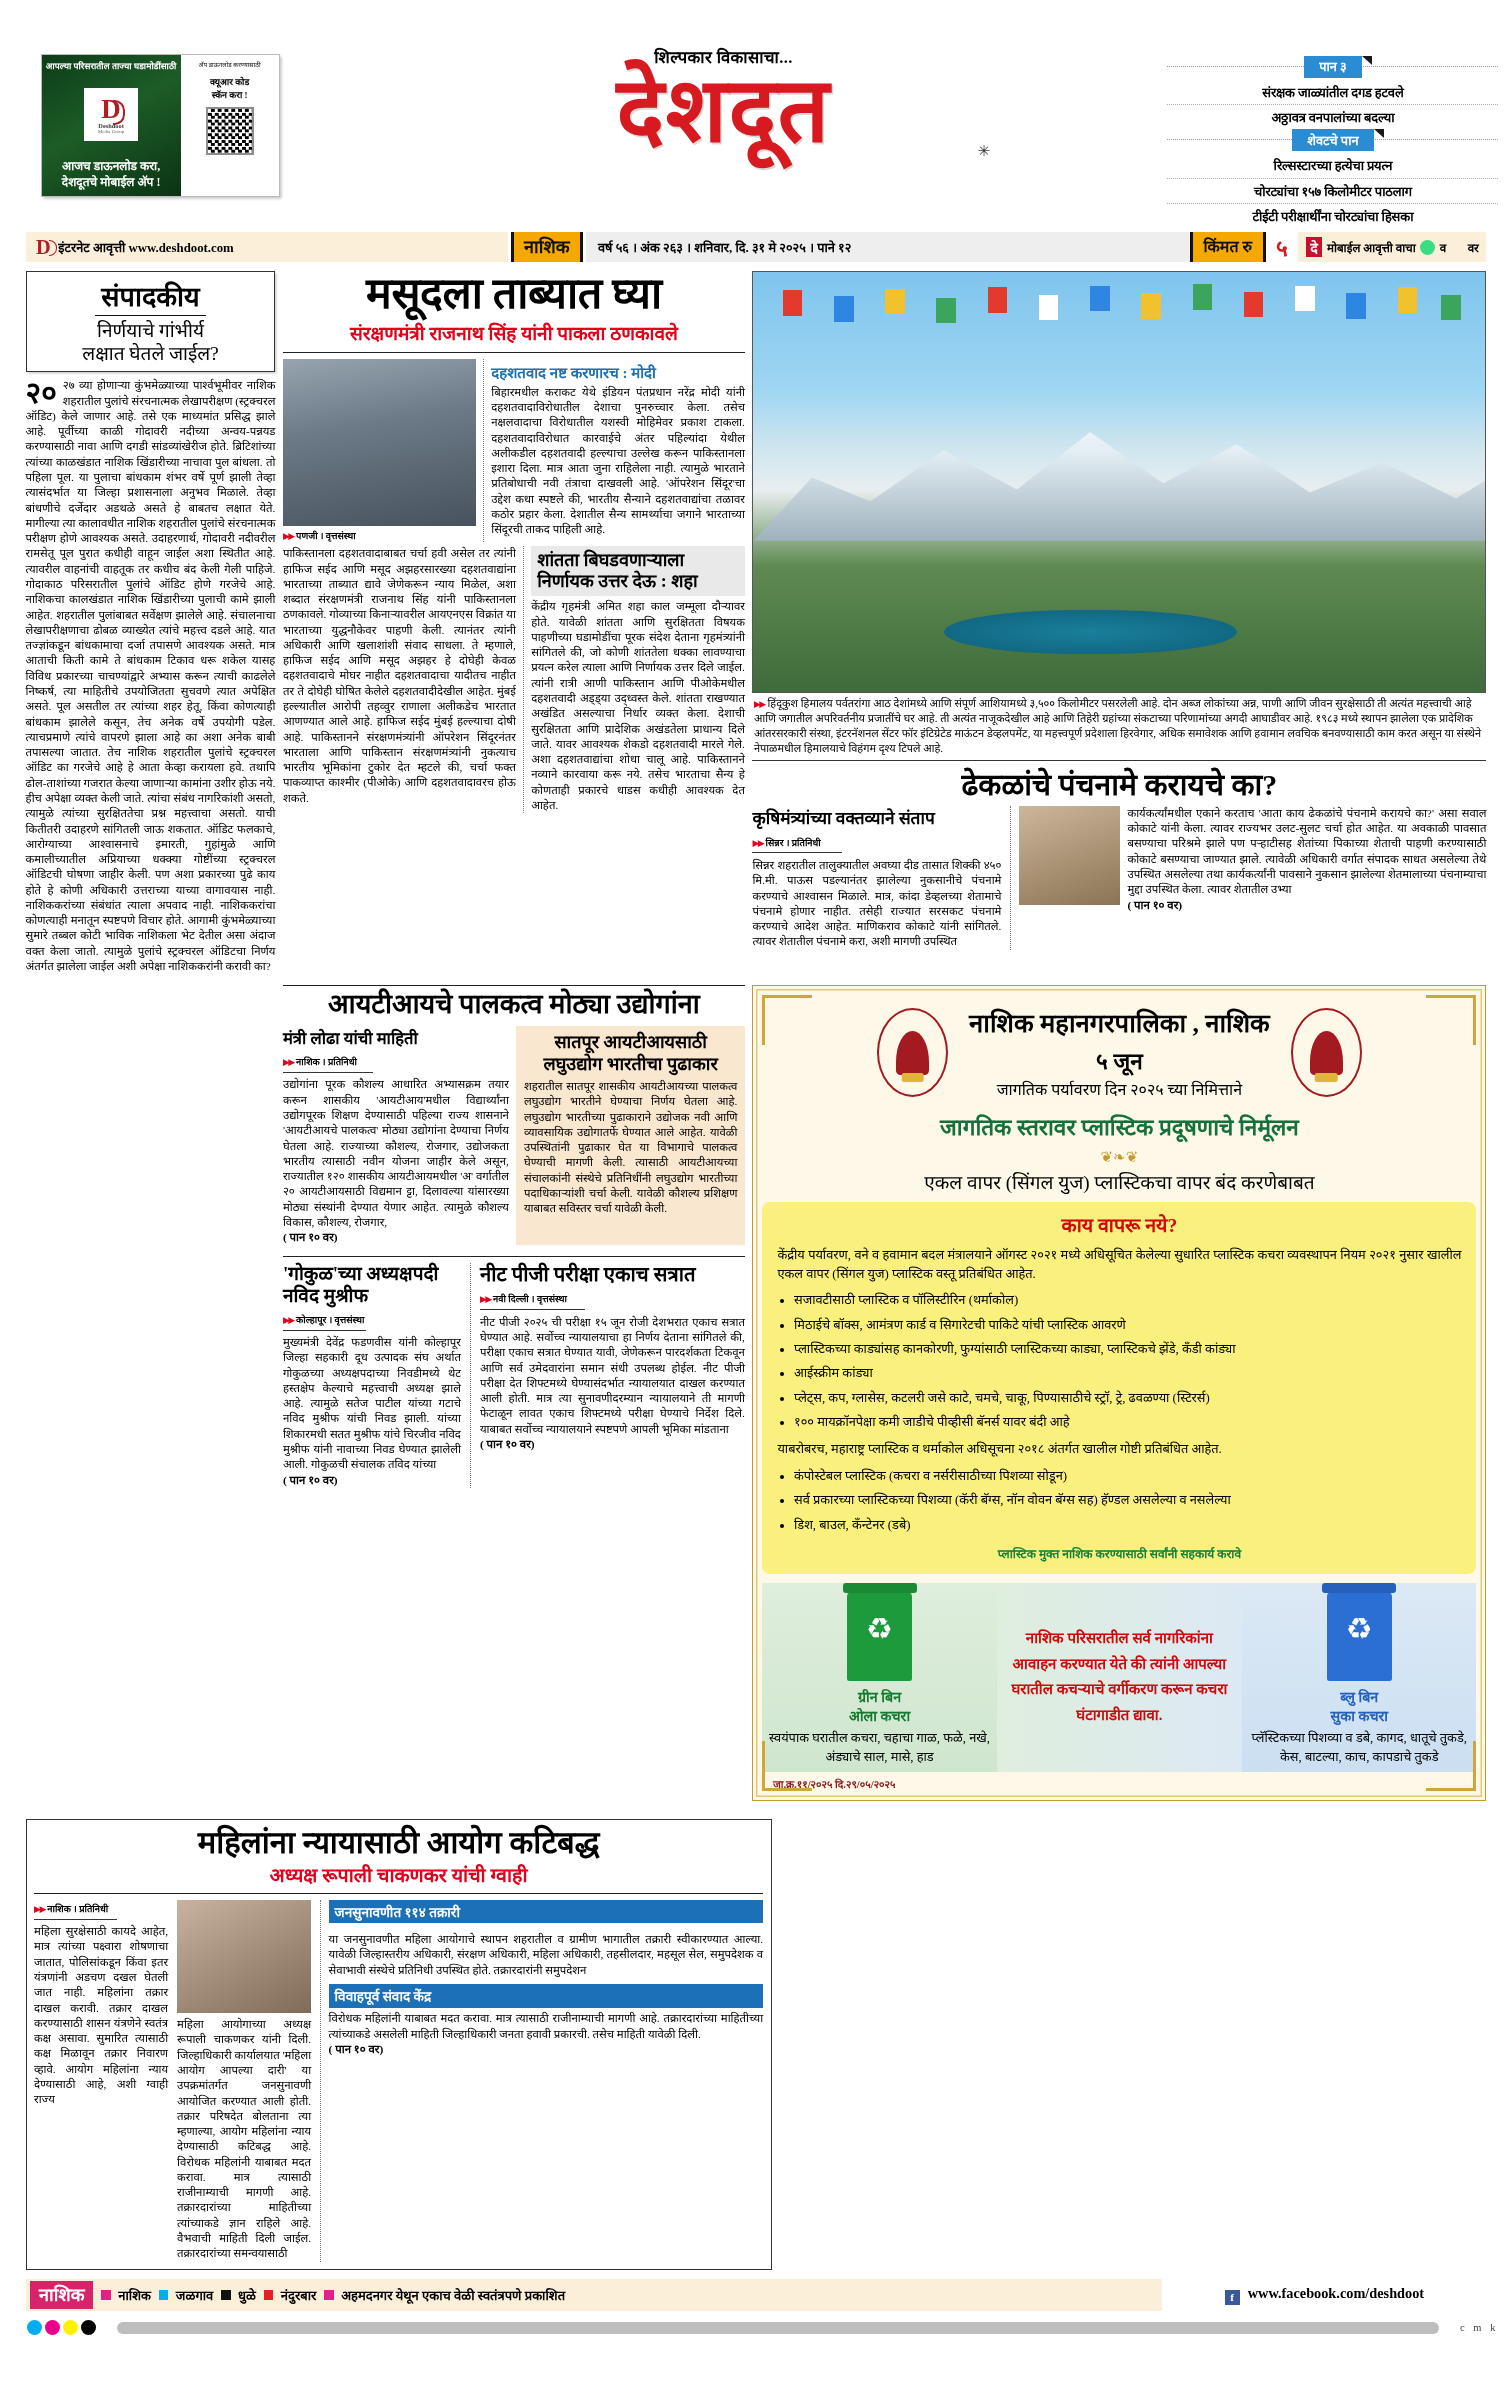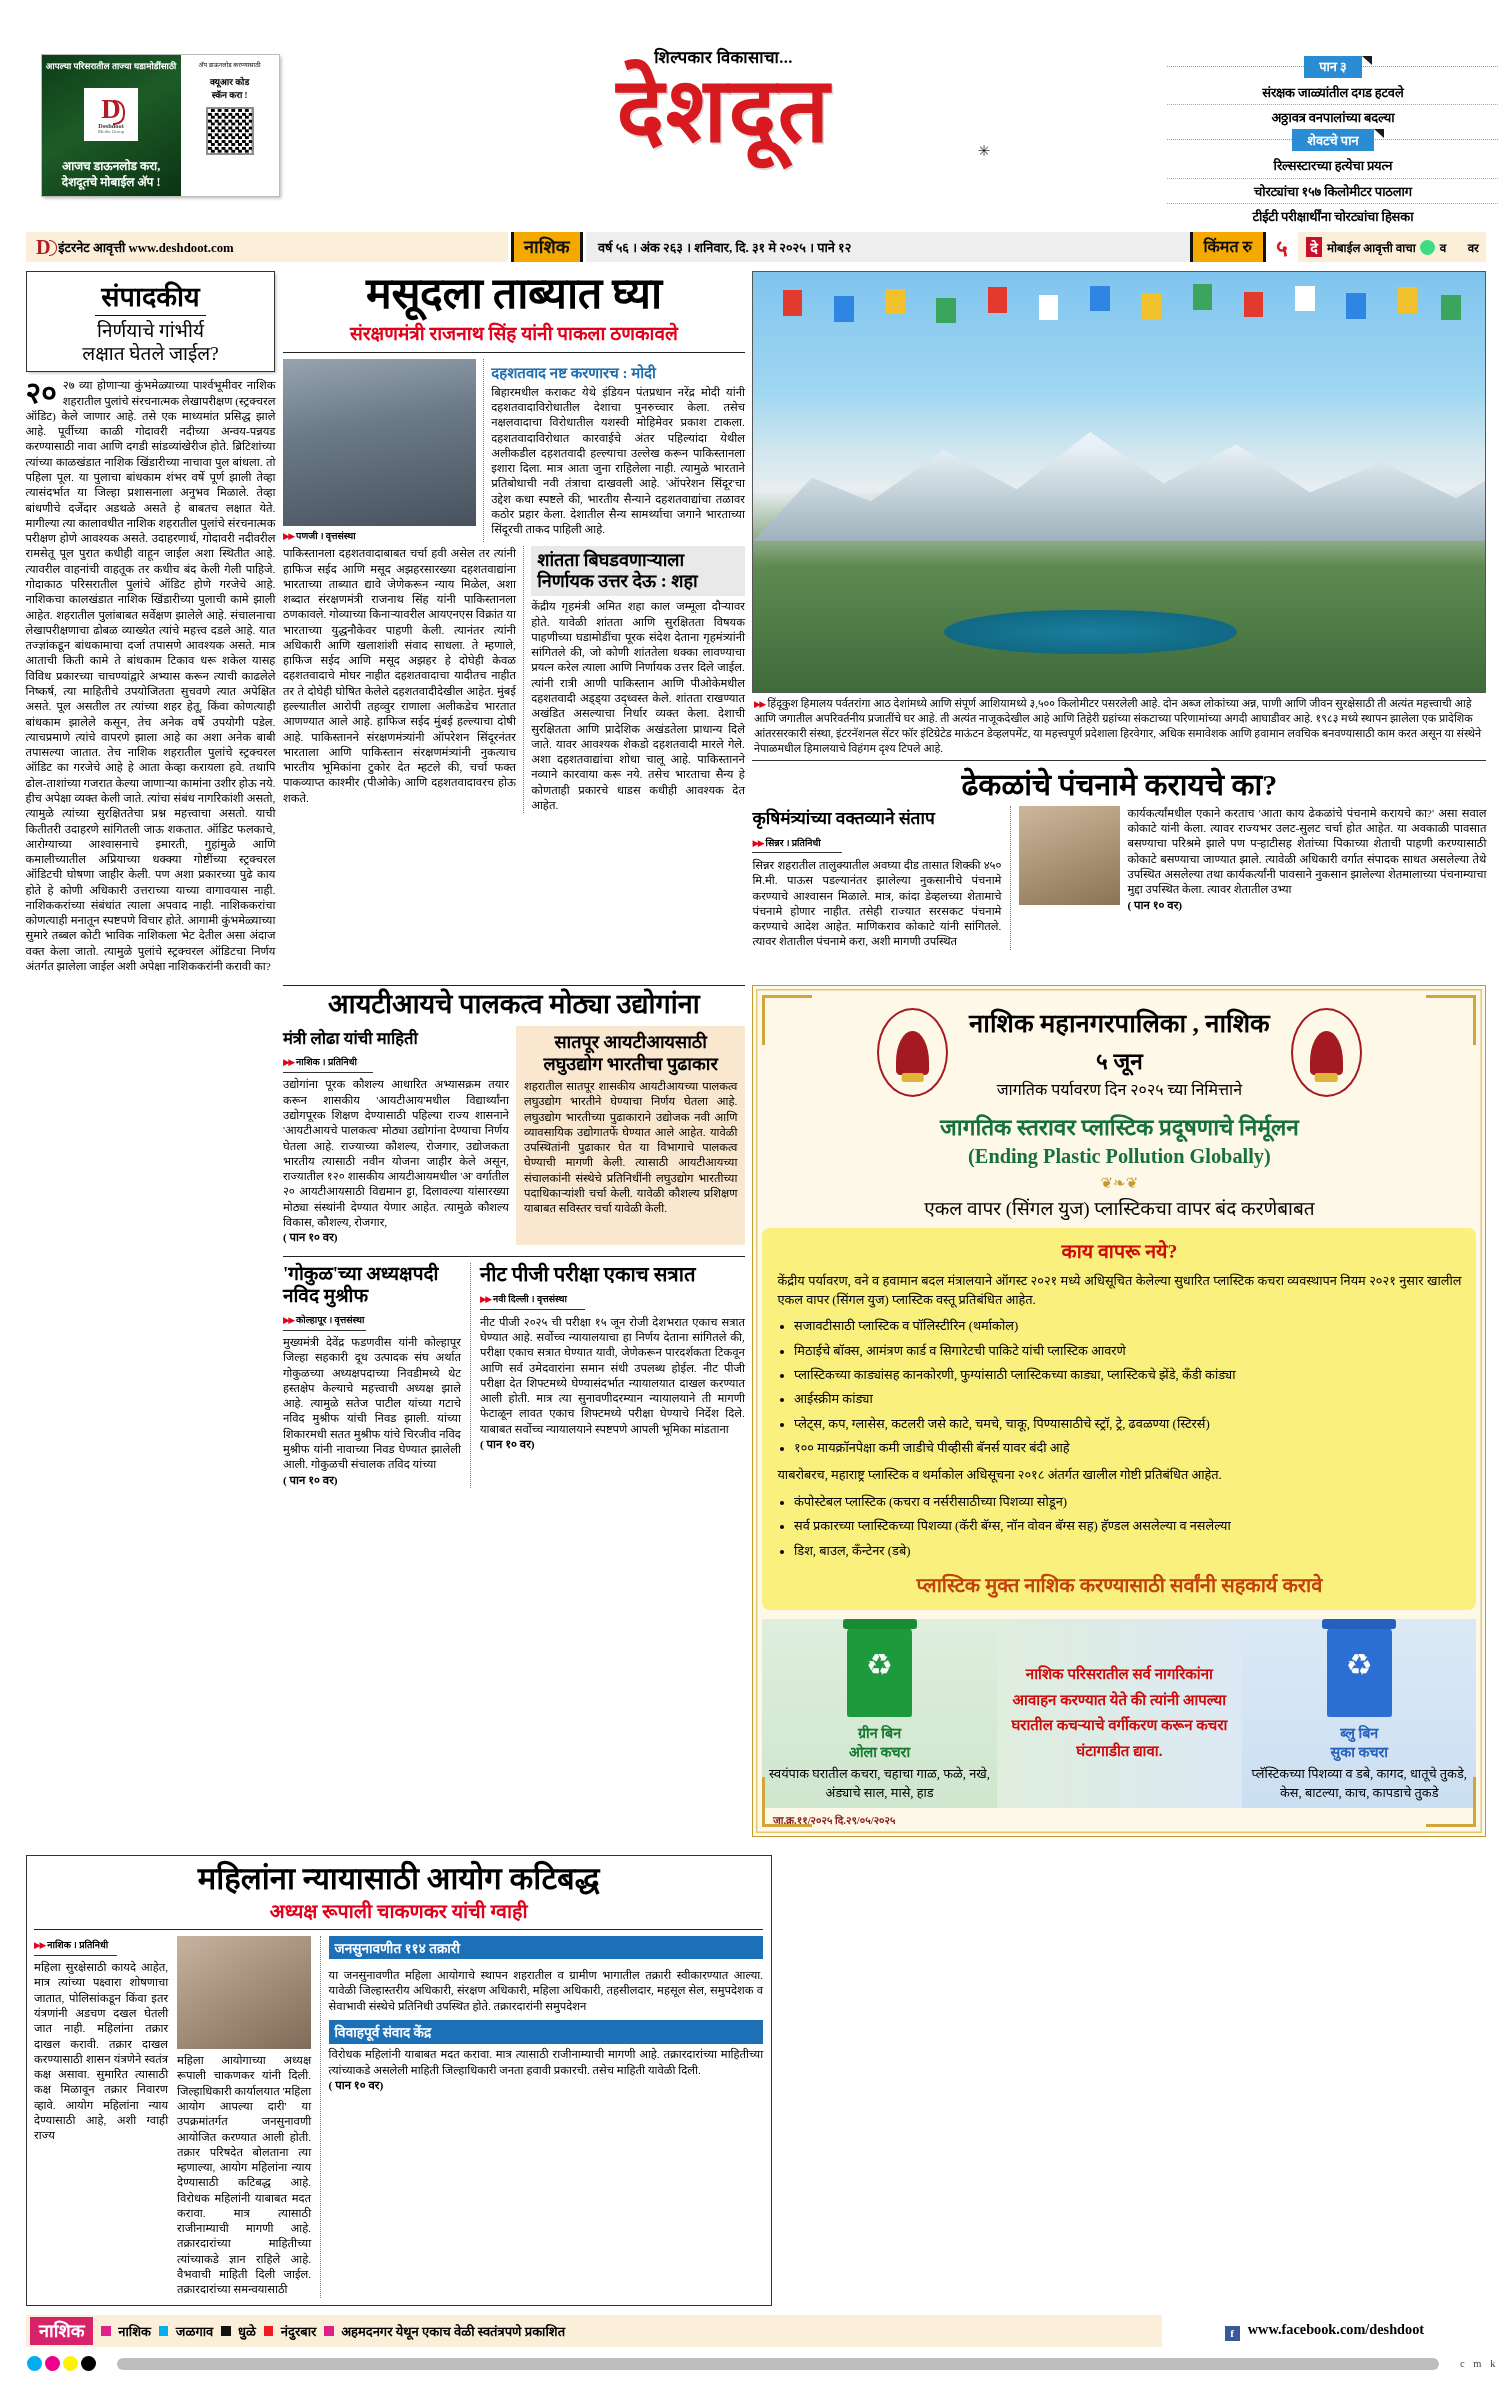--- a/index.html
+++ b/index.html
@@ -143,21 +143,21 @@
   .ad-green { color:#16703b; font-weight:700; text-align:center; font-size:22.6px; margin-top:10.5px;}
   .ad-green-en { color:#16703b; font-weight:700; text-align:center; font-size:20.3px; margin-top:3px;
       font-family:"Liberation Serif", serif;}
   .ad-orn { text-align:center; color:#c49a2e; font-size:15px; margin:6px 0 3px;}
   .ad-t4 { font-size:19px; text-align:center; font-weight:400; margin-bottom:7.5px;}
   .ylw { background:#f9f07e; border-radius:8px; padding:9px 15px 12px; }
   .ylw h4 { color:#cf0a0a; font-size:19.6px; text-align:center; margin:0 0 7.5px; font-weight:700;}
   .ylw p { font-size:12.8px; line-height:1.5; margin:0 0 7.5px; text-align:justify;}
   .ylw ul { margin:0; padding-left:16.6px; }
   .ylw li { font-size:12.8px; line-height:1.55; margin-bottom:4.5px;}
-  .ylw .closing { color:#c2410c; font-weight:700; text-align:center; font-size:20px; margin-top:9px;}
+  .ylw .closing { color:#15803d; font-weight:700; text-align:center; font-size:12px; margin-top:9px;}
   .bins { display:flex; margin-top:9px; }
   .bin-col { flex:1; text-align:center; padding:9px 6px 4.5px;}
   .bin-col.g { background:linear-gradient(#dfeedd,#cfe6ce);}
   .bin-col.b { background:linear-gradient(#dce9f5,#cbdff2);}
   .bin-mid { flex:1.05; display:flex; align-items:center; justify-content:center;
        background:linear-gradient(90deg,#dfeedd,#dce9f5); padding:6px;}
   .bin-mid p { color:#cf0a0a; font-weight:700; font-size:15px; line-height:1.7; text-align:center; margin:0;}
   .binimg { width:65px; height:89px; margin:0 auto 6px; border-radius:4.5px 4.5px 2.3px 2.3px; position:relative;}
   .binimg.g { background:#1d9a3c; }
   .binimg.b { background:#2b6fd4; }
@@ -427,21 +427,20 @@
             <div class="ad-t1">नाशिक महानगरपालिका , नाशिक</div>
             <div class="ad-t2">५ जून</div>
             <div class="ad-t3">जागतिक पर्यावरण दिन २०२५ च्या निमित्ताने</div>
           </div>
           <div class="nmc-seal">
               <span class="bell"></span>
             </div>
         </div>
 
         <div class="ad-green">जागतिक स्तरावर प्लास्टिक प्रदूषणाचे निर्मूलन</div>
-        <div class="ad-green-en">(Ending Plastic Pollution Globally)</div>
         <div class="ad-orn">❦❧❦</div>
         <div class="ad-t4">एकल वापर (सिंगल युज) प्लास्टिकचा वापर बंद करणेबाबत</div>
 
         <div class="ylw">
           <h4>काय वापरू नये?</h4>
           <p>केंद्रीय पर्यावरण, वने व हवामान बदल मंत्रालयाने ऑगस्ट २०२१ मध्ये अधिसूचित केलेल्या सुधारित प्लास्टिक कचरा व्यवस्थापन नियम २०२१ नुसार खालील एकल वापर (सिंगल युज) प्लास्टिक वस्तू प्रतिबंधित आहेत.</p>
           <ul>
             <li>सजावटीसाठी प्लास्टिक व पॉलिस्टीरिन (थर्माकोल)</li>
             <li>मिठाईचे बॉक्स, आमंत्रण कार्ड व सिगारेटची पाकिटे यांची प्लास्टिक आवरणे</li>
             <li>प्लास्टिकच्या काड्यांसह कानकोरणी, फुग्यांसाठी प्लास्टिकच्या काड्या, प्लास्टिकचे झेंडे, कँडी कांड्या</li>

